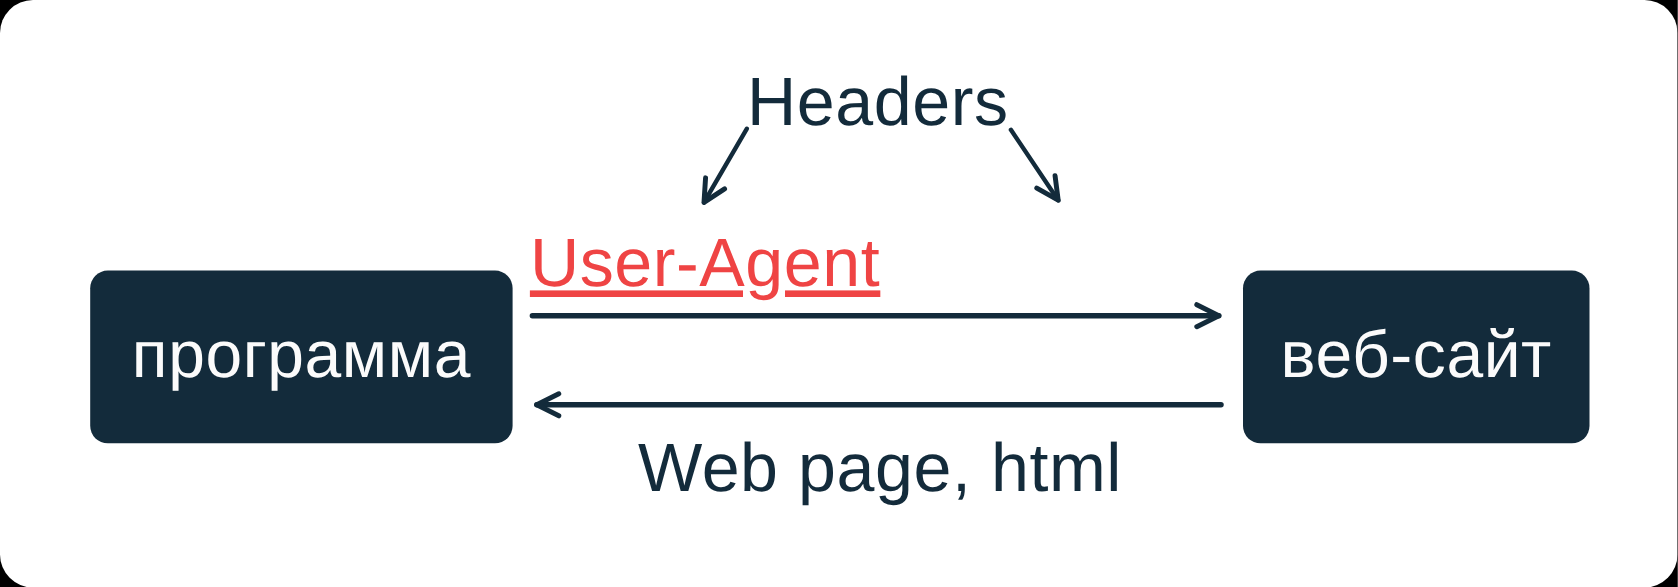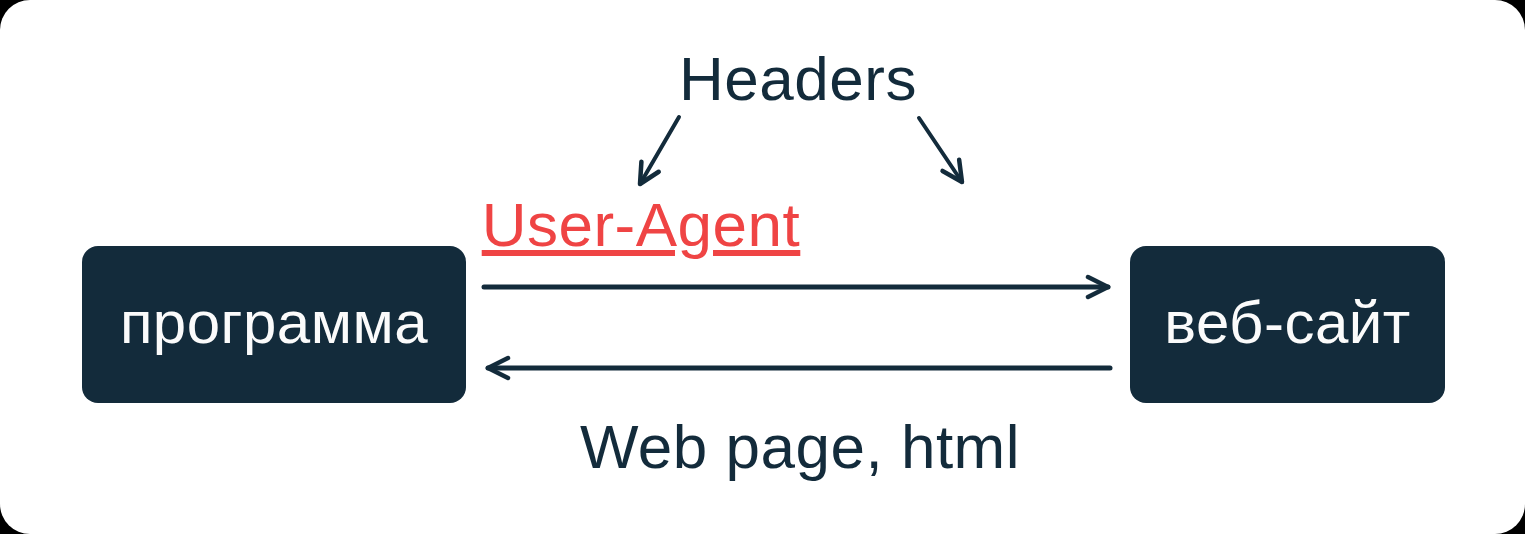--- a/index.html
+++ b/index.html
@@ -24,28 +24,29 @@
     border-radius: 30px;
   }
   .label {
     position: absolute;
     transform: translateX(-50%);
     white-space: nowrap;
     font-size: 62px;
     line-height: 62px;
     font-weight: 500;
     letter-spacing: 0.5px;
+    margin-top: 15px;
   }
   .navy-text { color: var(--navy); }
   .red-text  { color: var(--red); }
 
   .headers-label  { left: 798px; top: 48px; }
   .ua-label       { left: 641px; top: 194px; text-decoration: underline; }
   .accept-label   { left: 1011px; top: 194px; }
-  .response-label { left: 800px; top: 416px; }
+  .response-label { left: 800px; top: 380px; }
 
   .node-box {
     position: absolute;
     top: 246px;
     height: 157px;
     background: var(--navy);
     border-radius: 16px;
     display: flex;
     align-items: center;
     justify-content: center;

